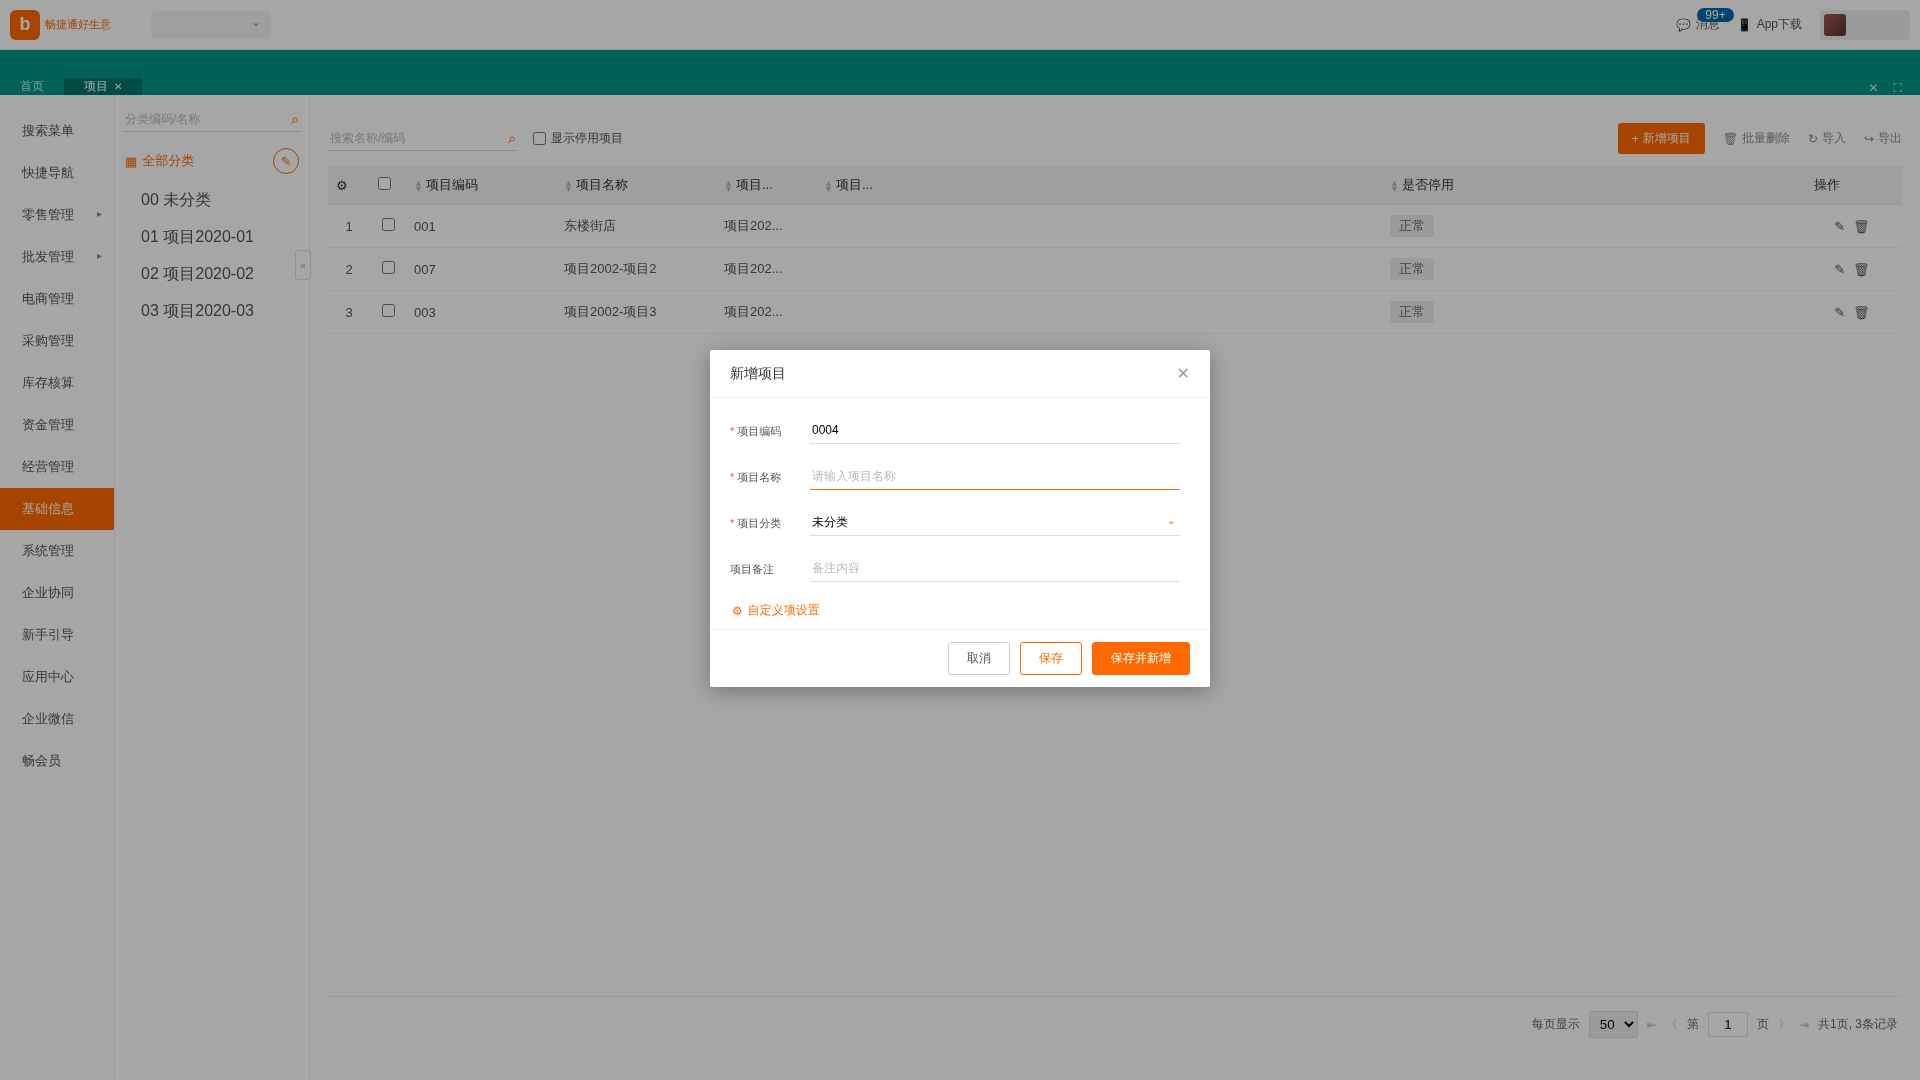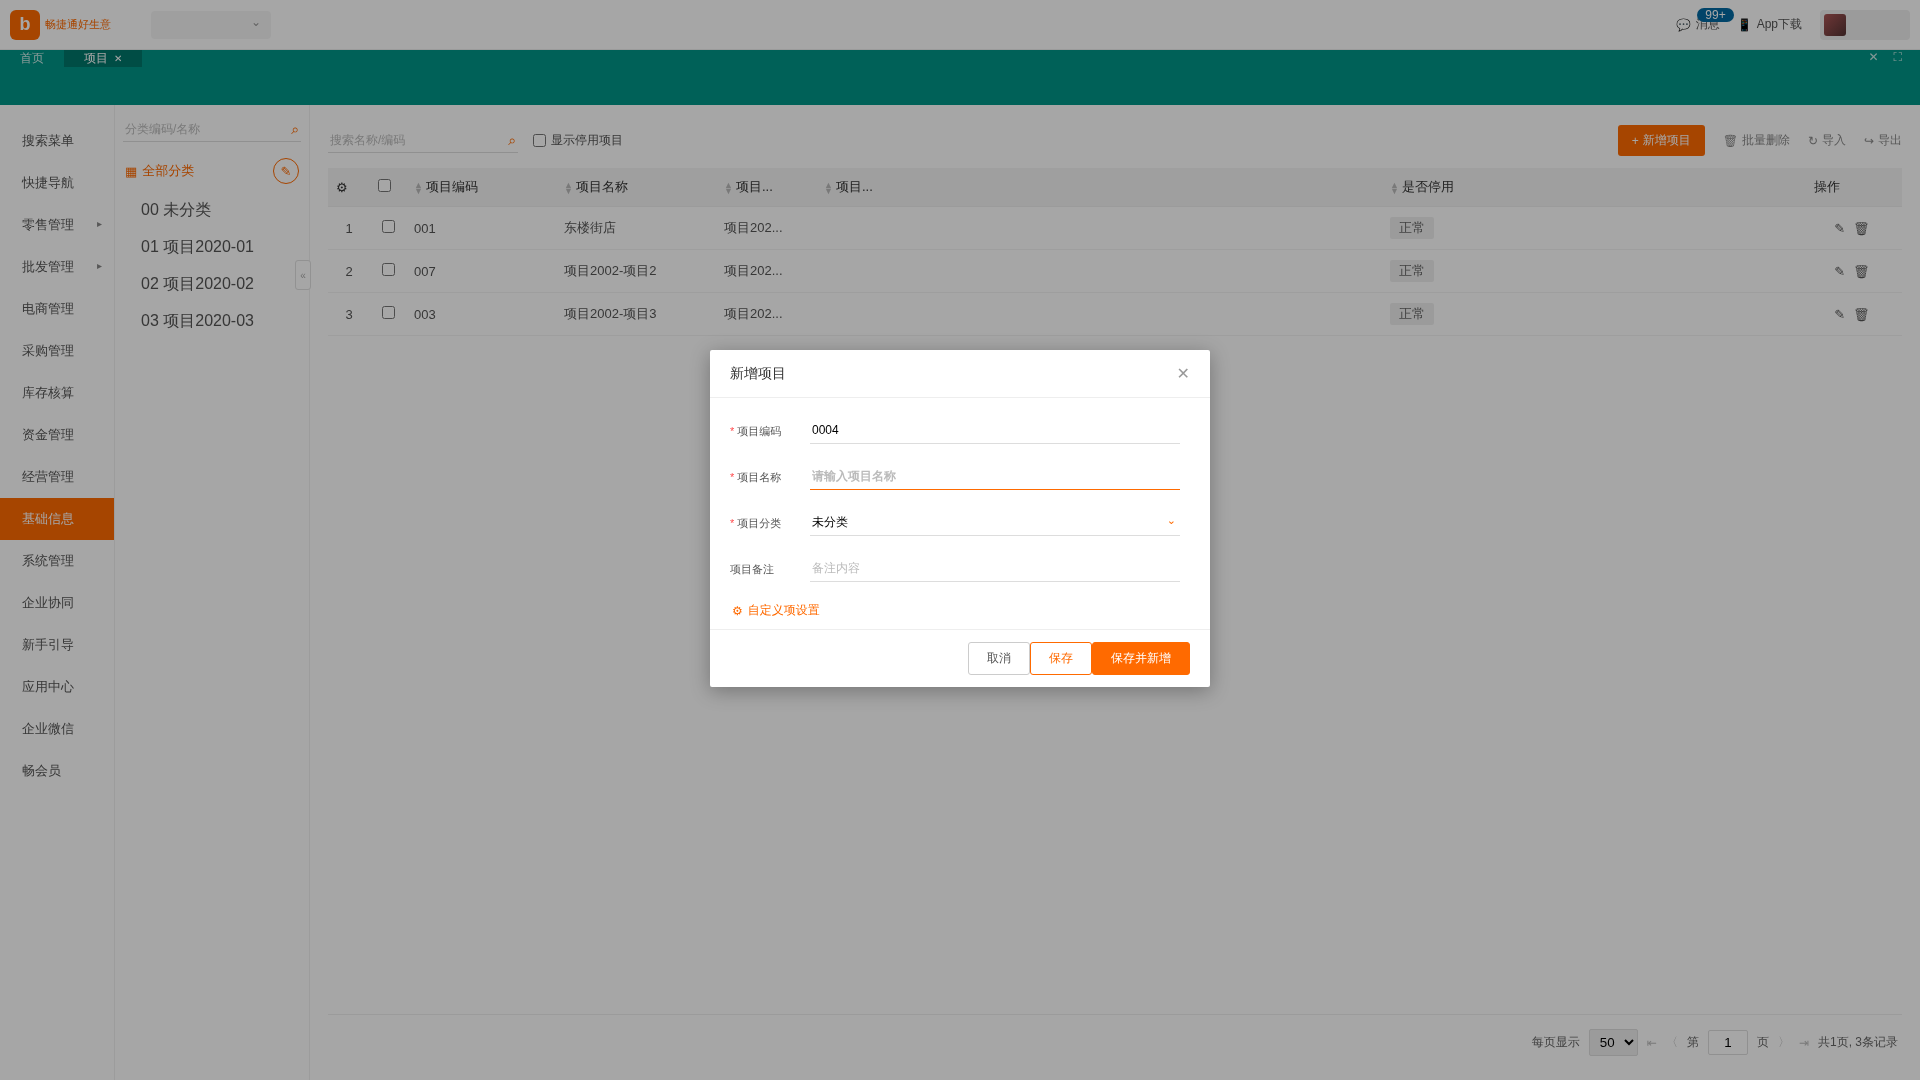--- a/index.html
+++ b/index.html
@@ -9,21 +9,21 @@
   .logo-circle { width: 30px; height: 30px; background: #ff6a00; border-radius: 6px; color: #fff; display: flex; align-items: center; justify-content: center; font-size: 18px; font-weight: bold; }
   .logo-text { color: #ff6a00; font-size: 11px; }
   .top-dropdown { margin-left: 40px; background: #f5f5f5; border-radius: 4px; padding: 6px 30px 6px 15px; color: #999; position: relative; width: 120px; height: 28px; }
   .top-dropdown::after { content: "⌄"; position: absolute; right: 10px; top: 4px; color: #999; }
   .top-right { margin-left: auto; display: flex; align-items: center; gap: 18px; color: #555; }
   .top-right-item { display: flex; align-items: center; gap: 4px; cursor: pointer; position: relative; }
   .badge { position: absolute; top: -8px; right: -14px; background: #0369a1; color: #fff; border-radius: 8px; padding: 0 8px; font-size: 12px; }
   .avatar-area { width: 90px; height: 30px; background: #eee; border-radius: 4px; display: flex; align-items: center; }
   .avatar-pic { width: 22px; height: 22px; background: linear-gradient(135deg,#a55,#533); margin-left: 4px; border-radius: 3px; }
   
-  .tabbar { height: 55px; background: #009688; display: flex; align-items: flex-start; position: relative; }
+  .tabbar { height: 45px; background: #009688; display: flex; align-items: flex-end; position: relative; }
   .tab { padding: 0 20px; color: #cfece8; display: flex; align-items: center; gap: 6px; cursor: pointer; }
   .tab.active { background: #00776b; color: #fff; }
   .tab-close { font-size: 10px; }
   .tab-tools { margin-left: auto; display: flex; align-items: center; gap: 15px; padding-right: 18px; color: #cfece8; }
   
   .main-layout { display: flex; height: calc(100% - 95px); }
   .sidebar { width: 115px; background: #fff; border-right: 1px solid #f0f0f0; padding-top: 15px; }
   .side-item { padding: 12px 10px 12px 22px; color: #555; cursor: pointer; position: relative; font-size: 13px; }
   .side-item.active { background: #ff6a00; color: #fff; }
   .side-item .caret { position: absolute; right: 12px; top: 14px; font-size: 10px; color: #888; }
@@ -33,21 +33,21 @@
   .cat-search { position: relative; margin-bottom: 8px; }
   .cat-search input { width: 100%; border: none; border-bottom: 1px solid #ddd; padding: 5px 20px 5px 2px; outline: none; font-size: 12px; }
   .cat-search .sicon { position: absolute; right: 2px; top: 4px; color: #ff6a00; font-size: 14px; }
   .cat-header { display: flex; align-items: center; justify-content: space-between; color: #ff6a00; padding: 8px 2px; }
   .cat-header-left { display: flex; align-items: center; gap: 5px; font-size: 13px; }
   .cat-circle { width: 26px; height: 26px; border: 1px solid #ff6a00; border-radius: 50%; display: flex; align-items: center; justify-content: center; font-size: 13px; }
   .collapse-handle { position: absolute; right: -2px; top: 155px; width: 16px; height: 30px; border: 1px solid #e0e0e0; border-radius: 3px; color: #aaa; display: flex; align-items: center; justify-content: center; font-size: 10px; background: #fff; }
   .cat-list { padding-left: 18px; }
   .cat-list-item { padding: 8px 0; color: #555; cursor: pointer; font-size: 16px; }
   
-  .table-panel { flex: 1; padding: 20px 18px; display: flex; flex-direction: column; }
+  .table-panel { flex: 1; padding: 28px 18px; display: flex; flex-direction: column; }
   .toolbar { display: flex; align-items: center; gap: 15px; margin-bottom: 12px; }
   .tool-search { position: relative; }
   .tool-search input { border: none; border-bottom: 1px solid #ddd; padding: 5px 24px 5px 2px; outline: none; width: 190px; font-size: 12px; }
   .tool-search .sicon { position: absolute; right: 2px; top: 4px; color: #ff6a00; font-size: 14px; }
   .chk-label { display: flex; align-items: center; gap: 5px; color: #555; }
   .tool-right { margin-left: auto; display: flex; align-items: center; gap: 18px; }
   .primary-btn { background: #ff6a00; color: #fff; border: none; border-radius: 3px; padding: 7px 14px; cursor: pointer; display: flex; align-items: center; gap: 4px; font-size: 12px; }
   .link-btn { color: #888; cursor: pointer; display: flex; align-items: center; gap: 4px; }
   
   table.grid { width: 100%; border-collapse: collapse; }
@@ -70,24 +70,24 @@
   .dialog { width: 500px; background: #fff; border-radius: 2px; box-shadow: 0 4px 20px rgba(0,0,0,0.3); }
   .dlg-head { padding: 14px 20px; display: flex; justify-content: space-between; align-items: center; border-bottom: 1px solid #eee; }
   .dlg-title { font-size: 14px; color: #333; }
   .dlg-close { cursor: pointer; color: #999; font-size: 16px; }
   .dlg-body { padding: 20px 30px 10px 20px; }
   .form-row { display: flex; align-items: center; margin-bottom: 20px; }
   .form-label { width: 80px; text-align: left; padding-right: 10px; color: #555; font-size: 11px; }
   .form-label .req { color: #ff4d4f; margin-right: 3px; }
   .form-control { flex: 1; position: relative; }
   .form-control input { width: 100%; border: none; border-bottom: 1px solid #ddd; padding: 5px 2px 6px; outline: none; font-size: 12px; }
-  .form-control input.focus-line { border-bottom-color: #ff6a00; font-weight: bold; }
+  .form-control input.focus-line { border-bottom-color: #ff6a00; }
   .form-control .dd-caret { position: absolute; right: 4px; top: 4px; color: #ff6a00; font-size: 11px; }
   .custom-link { color: #ff6a00; display: flex; align-items: center; gap: 5px; margin-top: 4px; cursor: pointer; font-size: 12px; padding-left: 2px; }
-  .dlg-foot { border-top: 1px solid #eee; padding: 12px 20px; display: flex; justify-content: flex-end; }
+  .dlg-foot { border-top: 1px solid #eee; padding: 12px 20px; display: flex; justify-content: flex-end; gap: 10px; }
   .btn { padding: 7px 18px; border-radius: 3px; cursor: pointer; font-size: 12px; }
   .btn-default { background: #fff; border: 1px solid #ccc; color: #555; }
   .btn-outline { background: #fff; border: 1px solid #ff6a00; color: #ff6a00; }
   .btn-primary { background: #ff6a00; border: 1px solid #ff6a00; color: #fff; }
   ::placeholder { color: #bbb; }
 </style>
 </head>
 <body>
 
 <div class="top-header">

